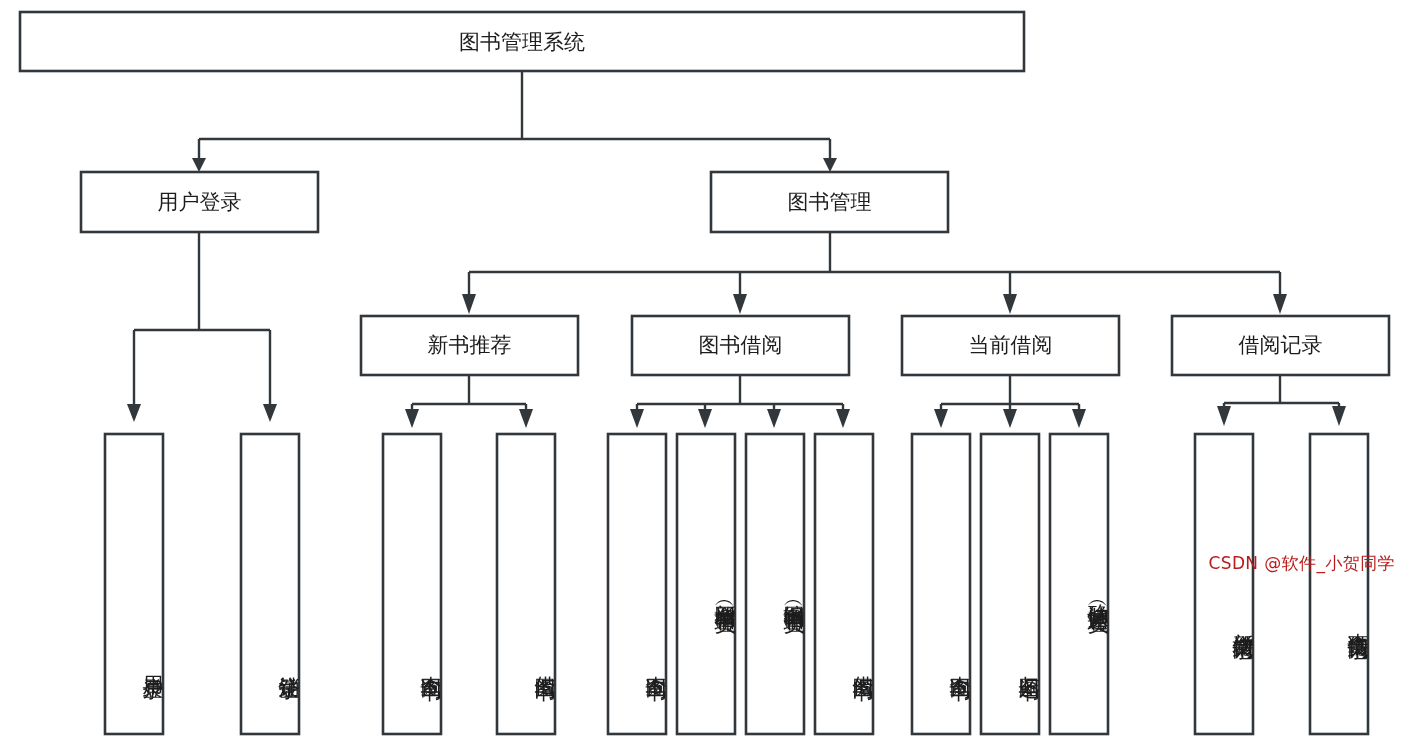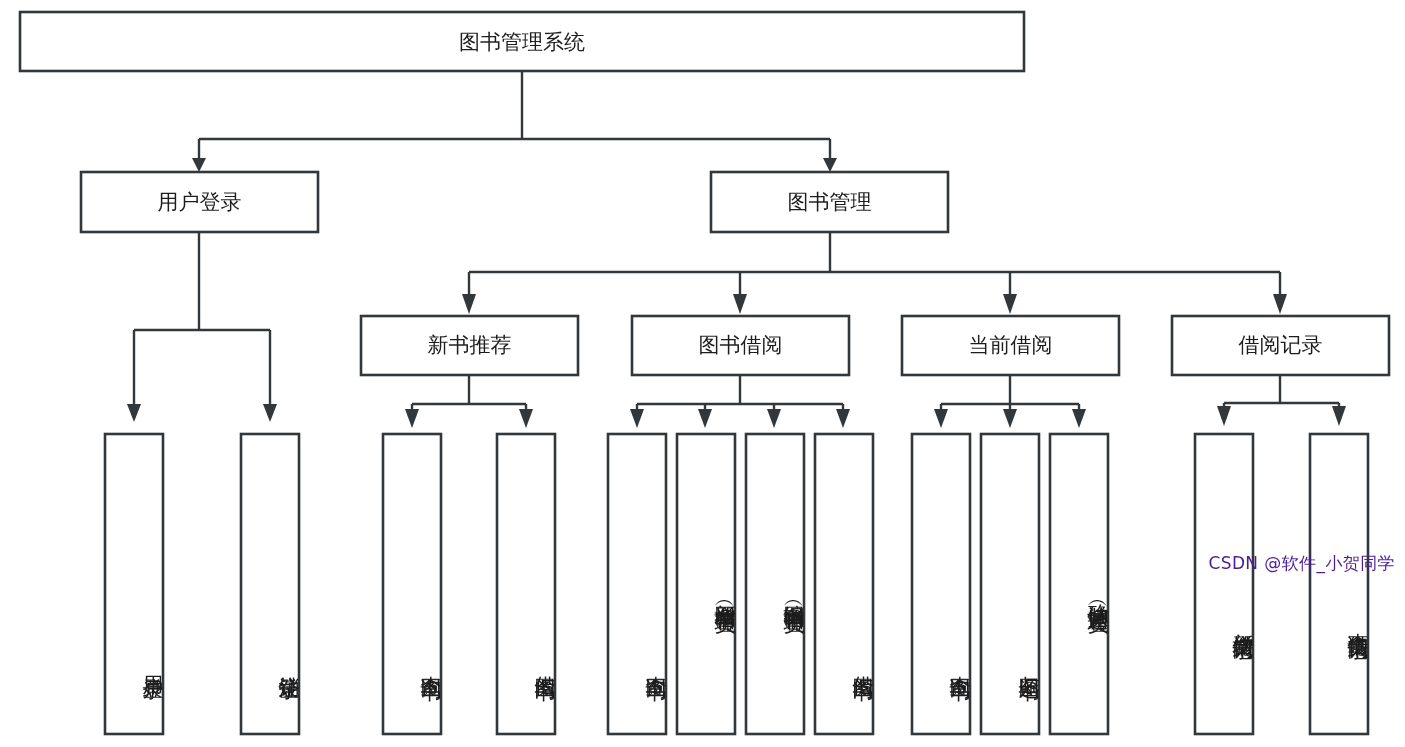--- a/index.html
+++ b/index.html
@@ -64,21 +64,21 @@
     justify-content: center;
     white-space: nowrap;
     pointer-events: none;
   }
   .watermark {
     position: absolute;
     right: 10px;
     bottom: 5px;
     font-family: "DejaVu Sans", "Liberation Sans", sans-serif;
     font-size: 17px;
-    color: #4c1d95;
+    color: #b91c1c;
     letter-spacing: 0.4px;
     white-space: nowrap;
   }
 </style>
 </head>
 <body>
 
 <div id="diagram-root">
 
   <svg id="flowchart" viewBox="0 0 1405 747">

